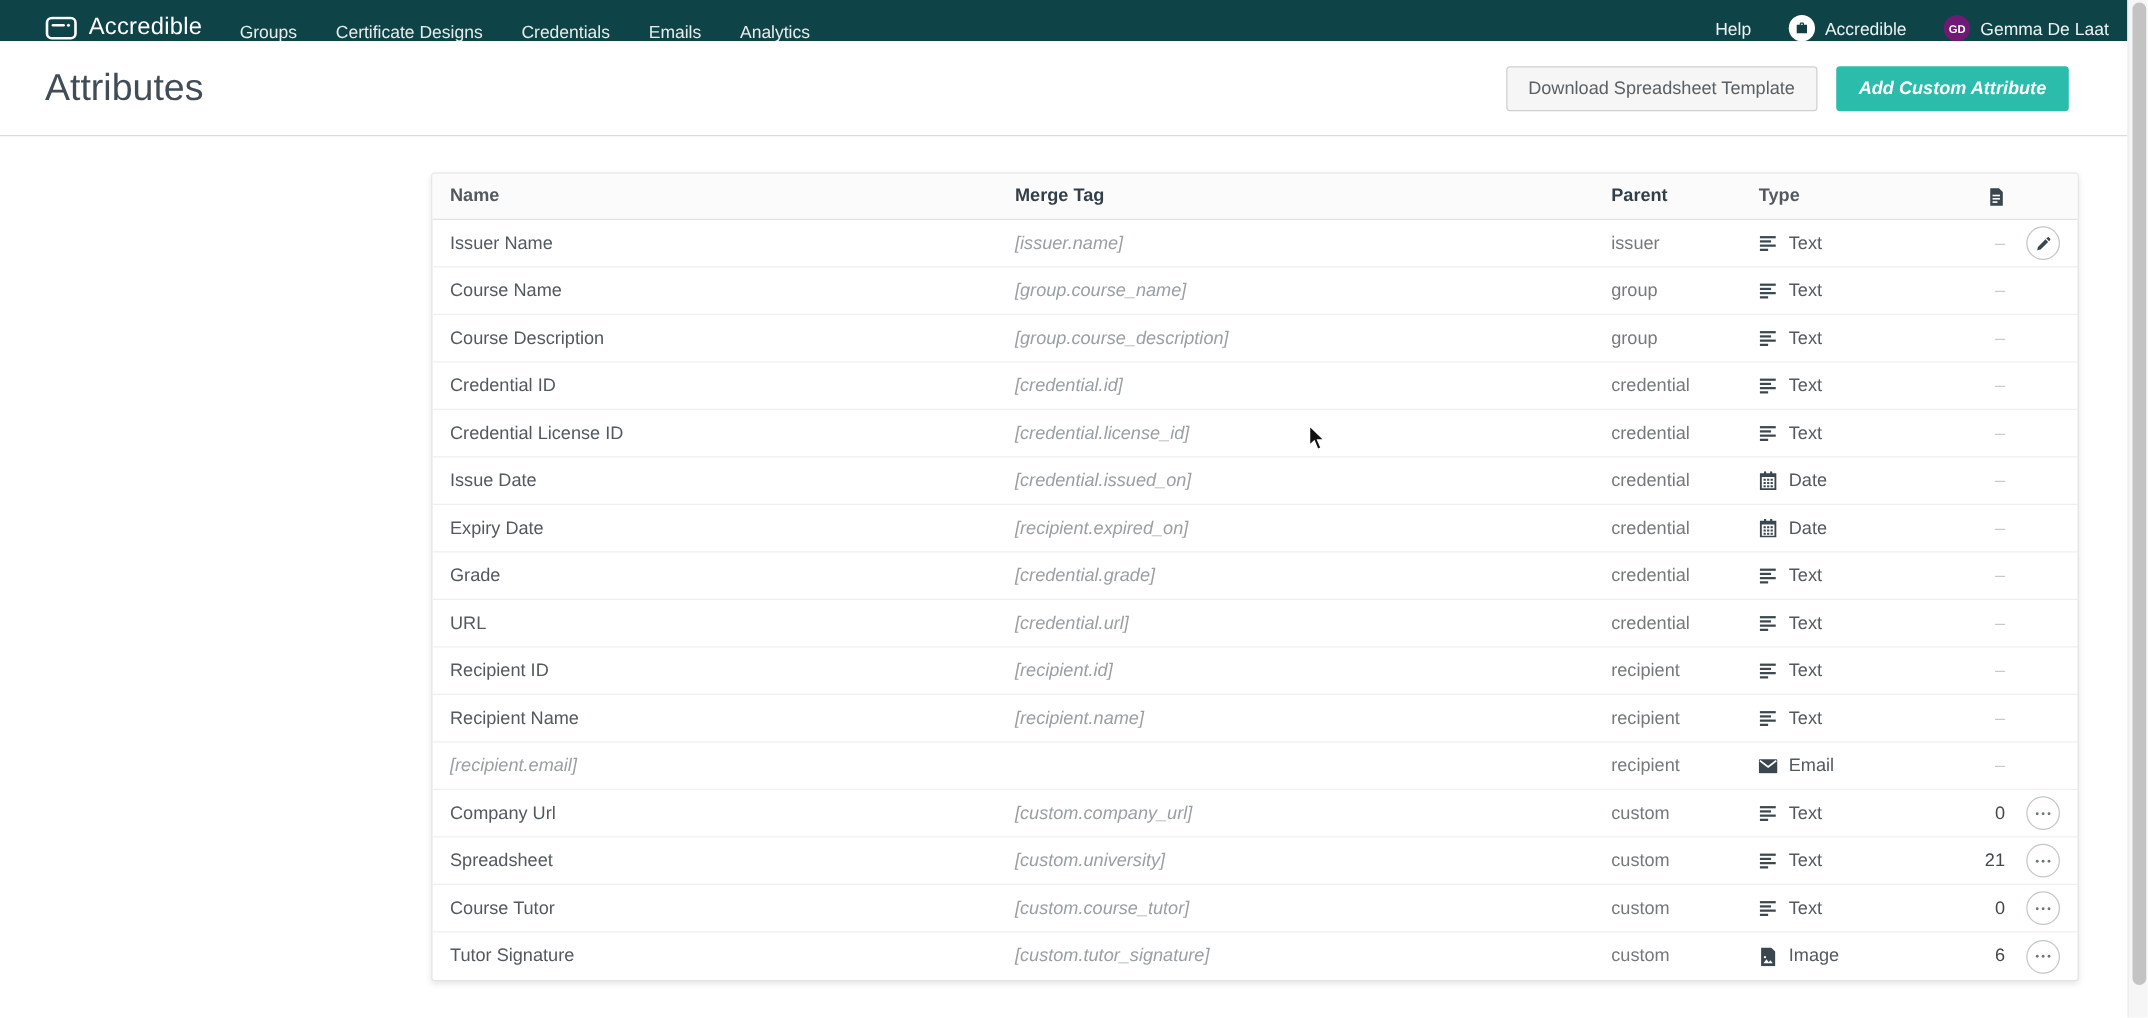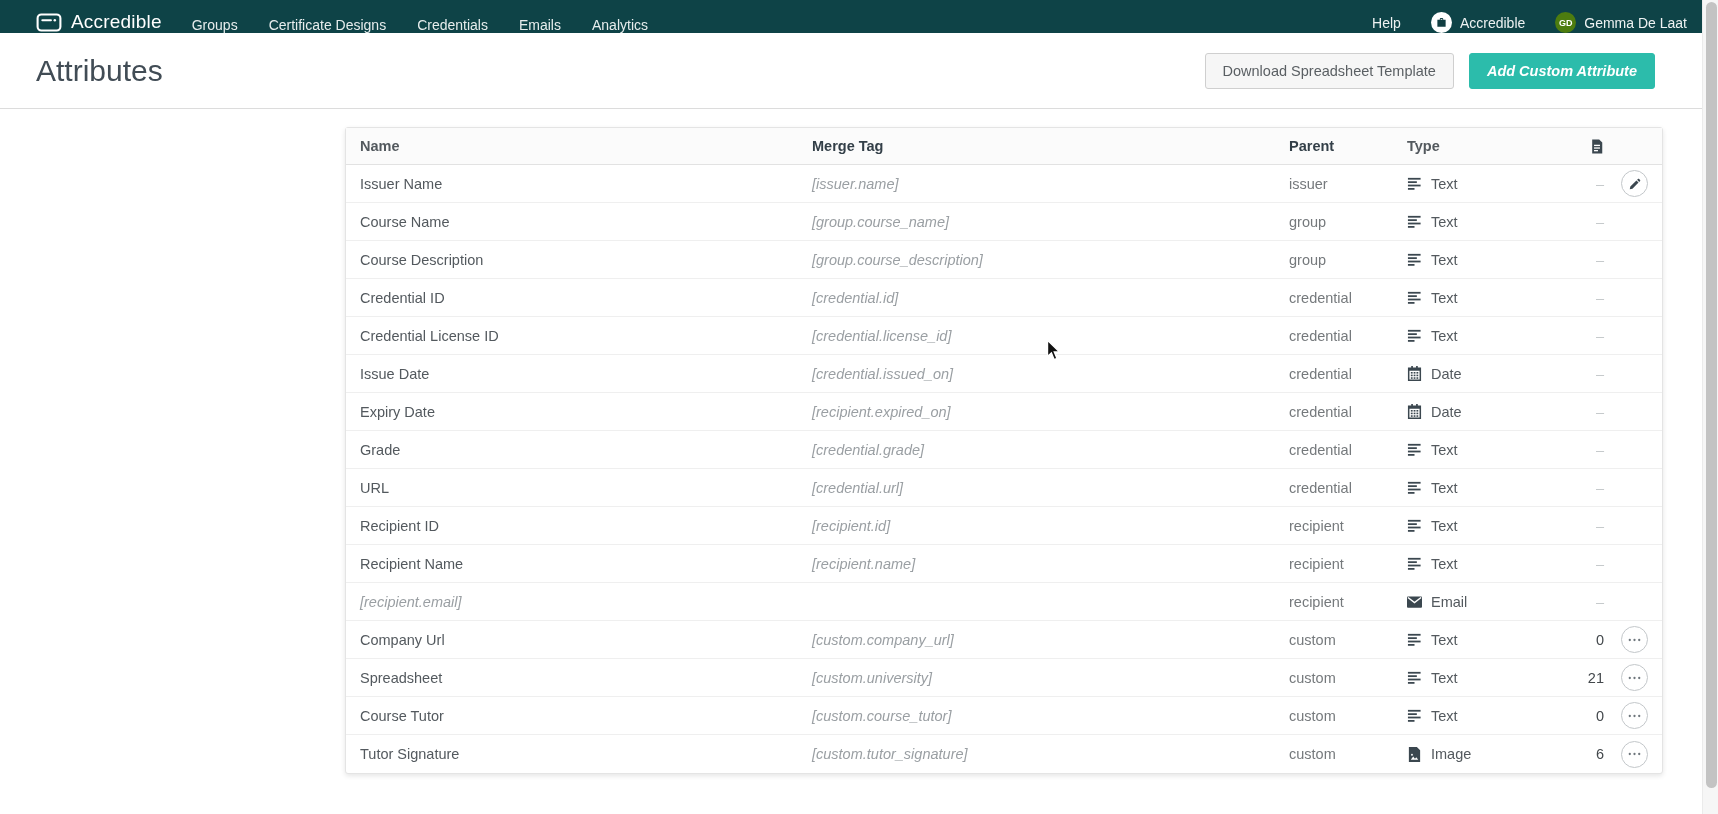--- a/index.html
+++ b/index.html
@@ -16,39 +16,39 @@
     padding:0 15px 0 36px;
   }
   .brand { display:flex; align-items:center; gap:9px; color:#fff; font-size:19px; letter-spacing:.2px; }
   .nav-items { display:flex; gap:31px; margin-left:30px; }
   .nav-link { color:#e7eded; font-size:14px; cursor:pointer; }
   .nav-right { margin-left:auto; display:flex; align-items:center; gap:30px; }
   .nav-right .nav-link { color:#eef2f2; }
   .org, .user { display:flex; align-items:center; gap:8px; color:#eef2f2; font-size:14px; cursor:pointer; }
   .org-circle { width:21px; height:21px; border-radius:50%; background:#fff;
     display:flex; align-items:center; justify-content:center; }
-  .avatar { width:21px; height:21px; border-radius:50%; background:#4d7c0f; color:#fff;
+  .avatar { width:21px; height:21px; border-radius:50%; background:#701a75; color:#fff;
     font-size:9px; font-weight:bold; display:flex; align-items:center; justify-content:center; }
 
   
   .page-header {
     position:absolute; left:0; top:33px; width:1702px; height:76px;
     background:#fff; border-bottom:1px solid #dcdcdc;
     display:flex; align-items:center; padding:0 47px 0 36px;
   }
   .page-title { font-size:30px; font-weight:300; color:#414c55; }
   .header-btns { margin-left:auto; display:flex; gap:15px; }
   .btn { height:36px; border-radius:3px; font-size:14.5px; display:flex; align-items:center;
     padding:0 17px; cursor:pointer; font-family:"Liberation Sans",sans-serif; }
   .btn-secondary { background:#f6f6f6; border:1px solid #cfcfcf; color:#5a5f63; }
   .btn-primary { background:#2cbcab; border:1px solid #2cbcab; color:#fff; font-weight:600;font-style:italic; }
 
   
   .card {
-    position:absolute; left:345px; top:127px; width:1318px;
+    position:absolute; left:345px; top:138px; width:1318px;
     background:#fff; border:1px solid #e4e4e4; border-radius:3px;
     box-shadow:0 2px 5px rgba(0,0,0,.10);
   }
   .tr {
     display:flex; align-items:center; height:38px;
     padding:0 14px; border-bottom:1px solid #efefef; font-size:14.5px;
   }
   .tr:last-child { border-bottom:none; }
   .thead-row { height:37px; background:#fbfbfb; border-bottom:1px solid #e2e2e2;
     font-weight:600; color:#333f48; font-size:14.5px; }

